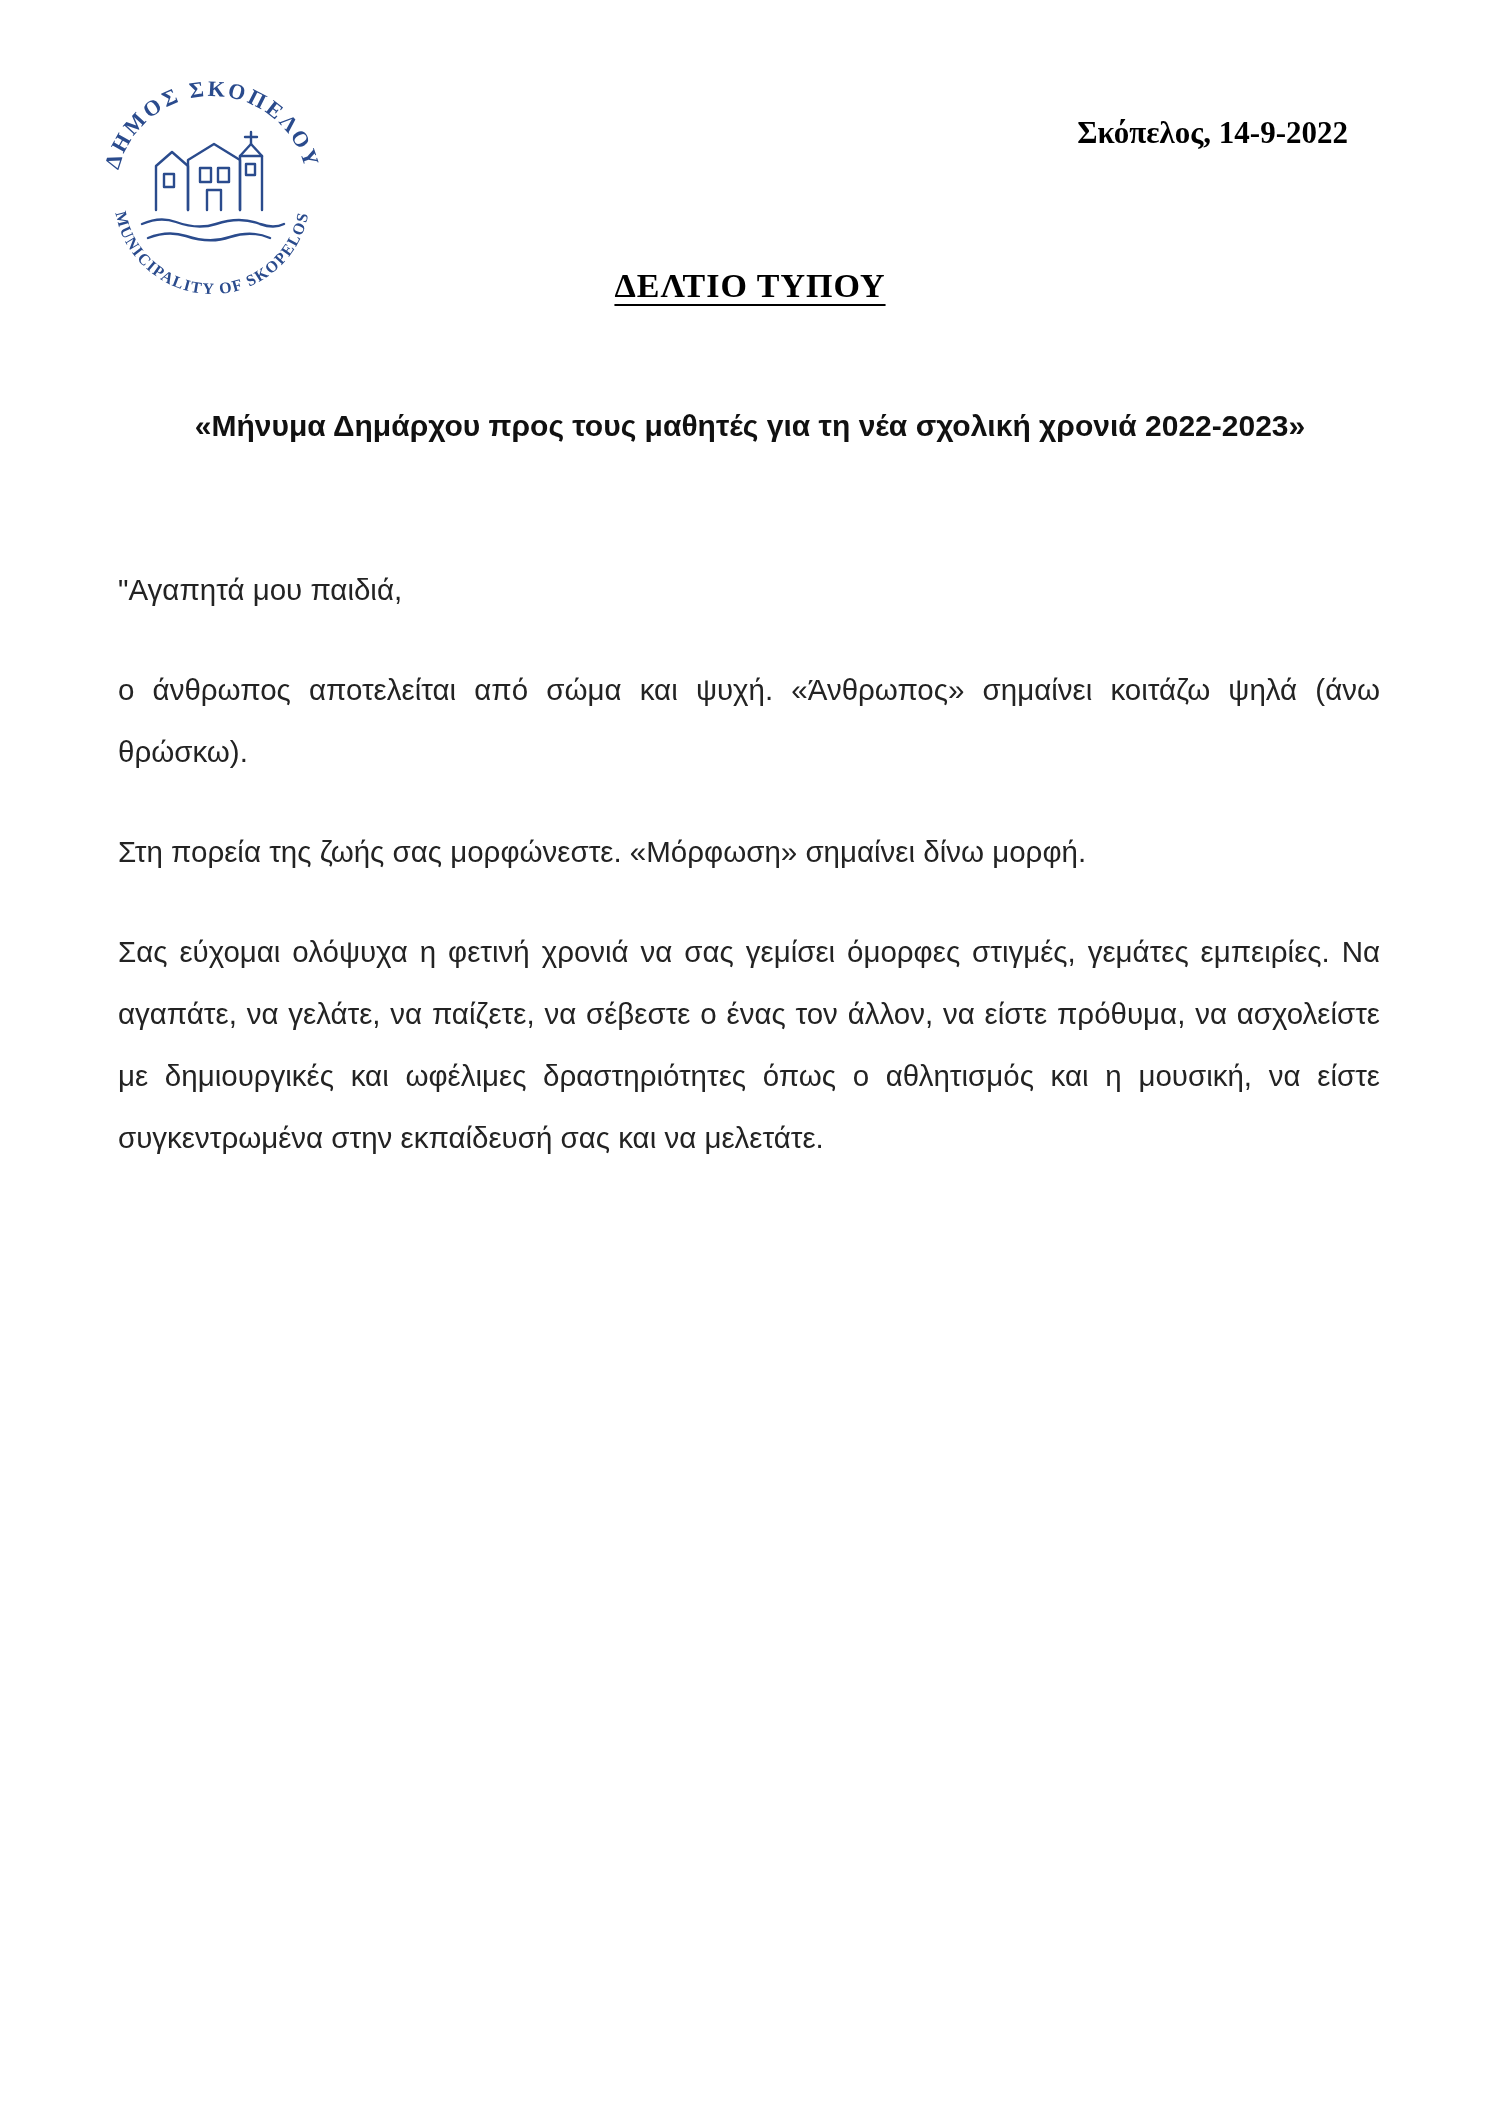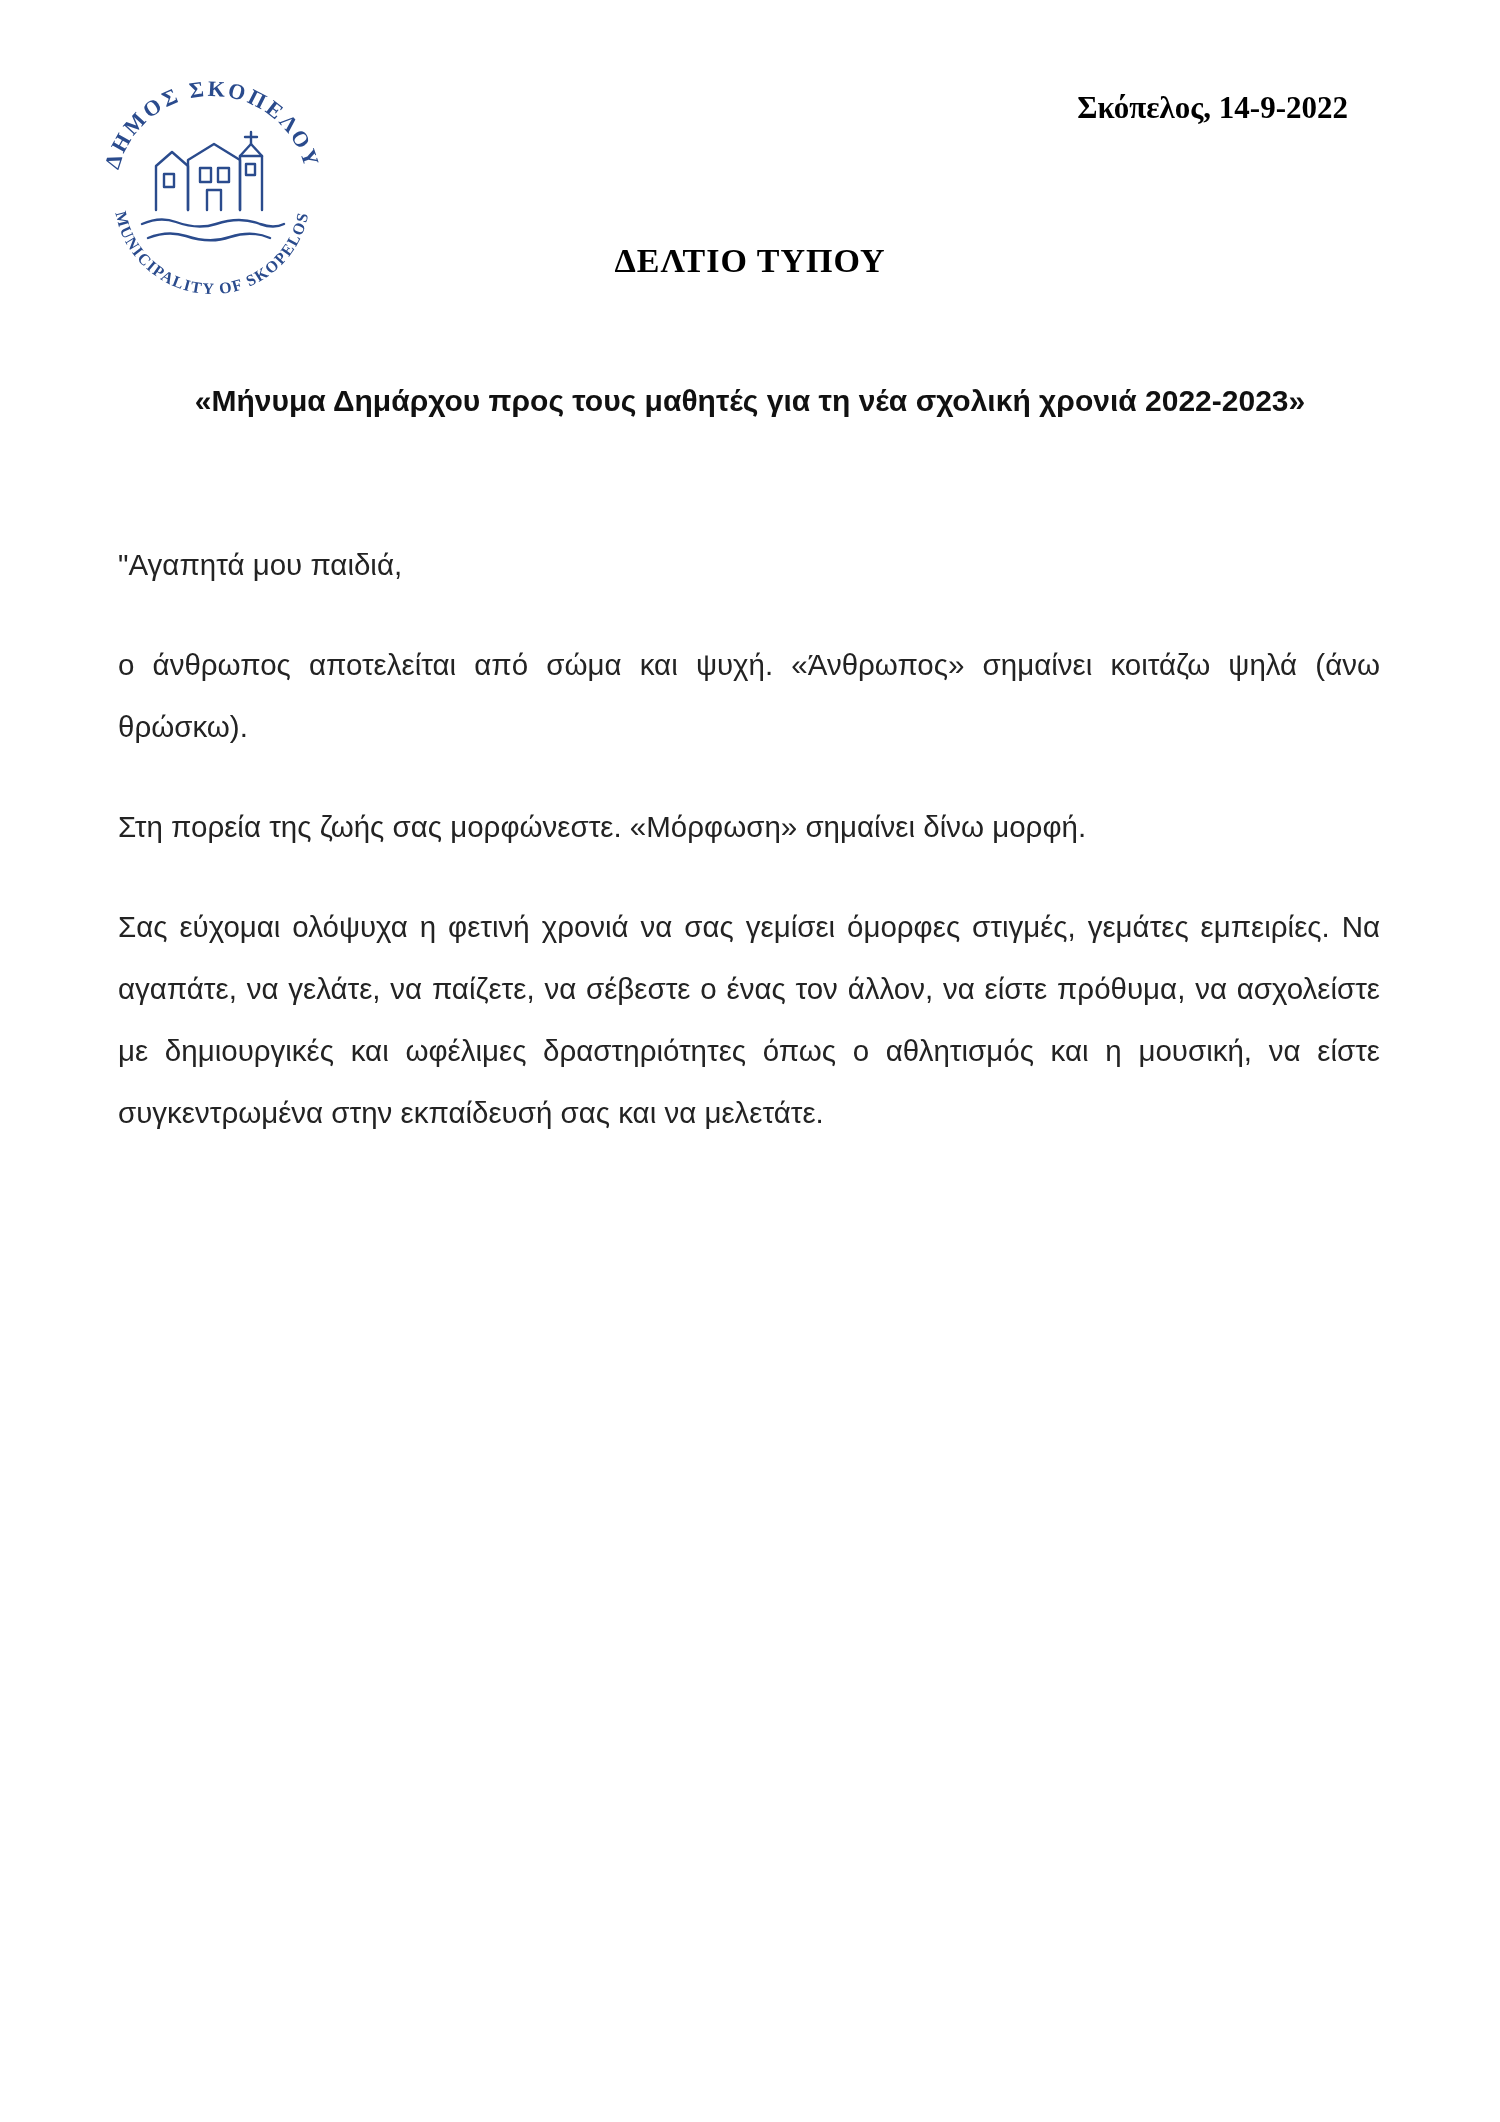--- a/index.html
+++ b/index.html
@@ -31,38 +31,39 @@
   }
   .logo .arc-top-text {
     font-size: 22px;
     letter-spacing: 3px;
   }
   .logo .arc-bottom-text {
     font-size: 16px;
     letter-spacing: 1.5px;
   }
   .dateline {
-    padding-top: 90px;
+    padding-top: 115px;
     margin-right: 152px;
     text-align: right;
     font-family: "Liberation Serif", serif;
     font-weight: bold;
     font-size: 31px;
     color: #000000;
   }
   .title {
     margin-top: 116px;
     text-align: center;
     font-family: "Liberation Serif", serif;
     font-weight: bold;
     font-size: 34px;
     letter-spacing: 1px;
     color: #000000;
   }
   .title .underlined {
+    text-decoration: underline;
     text-underline-offset: 7px;
     text-decoration-thickness: 2px;
   }
   .subtitle {
     margin: 104px 130px 16px;
     text-align: center;
     font-weight: bold;
     font-size: 30px;
     color: #111111;
   }

